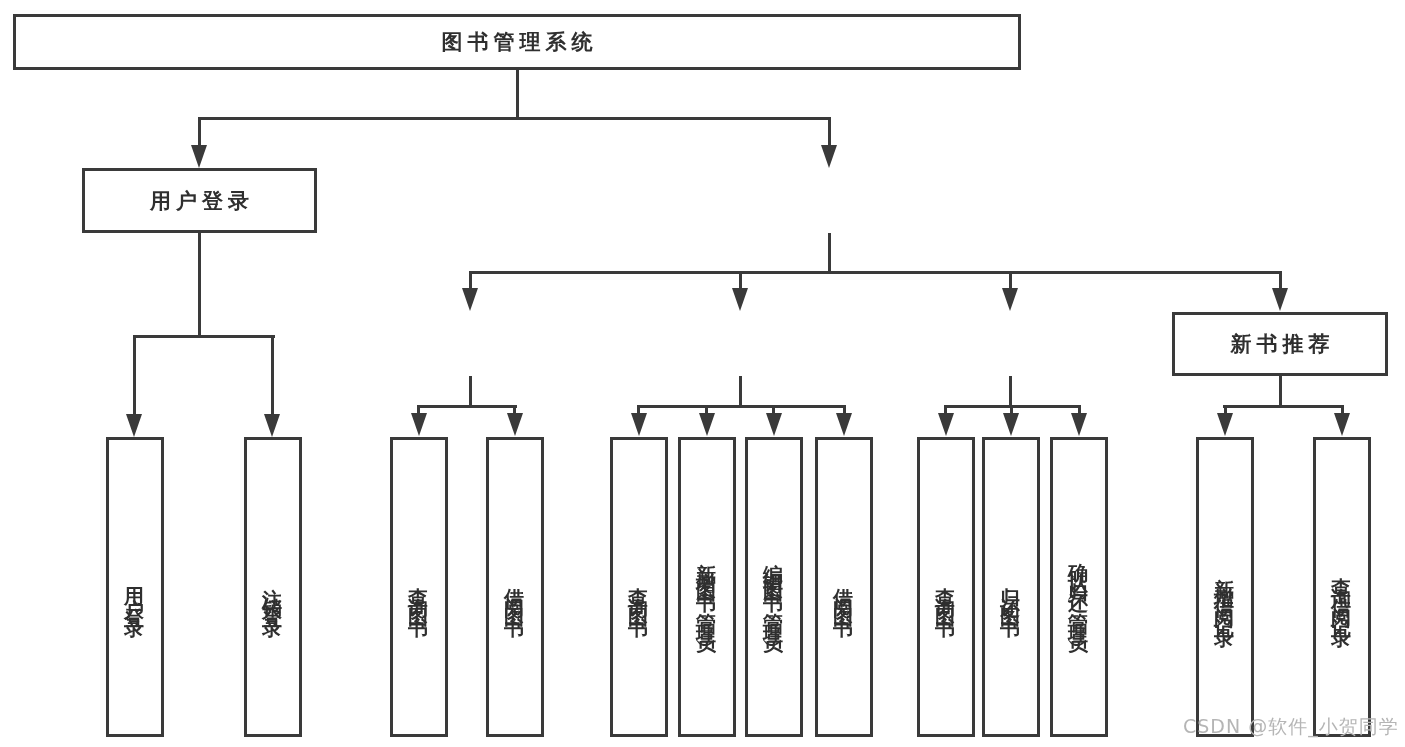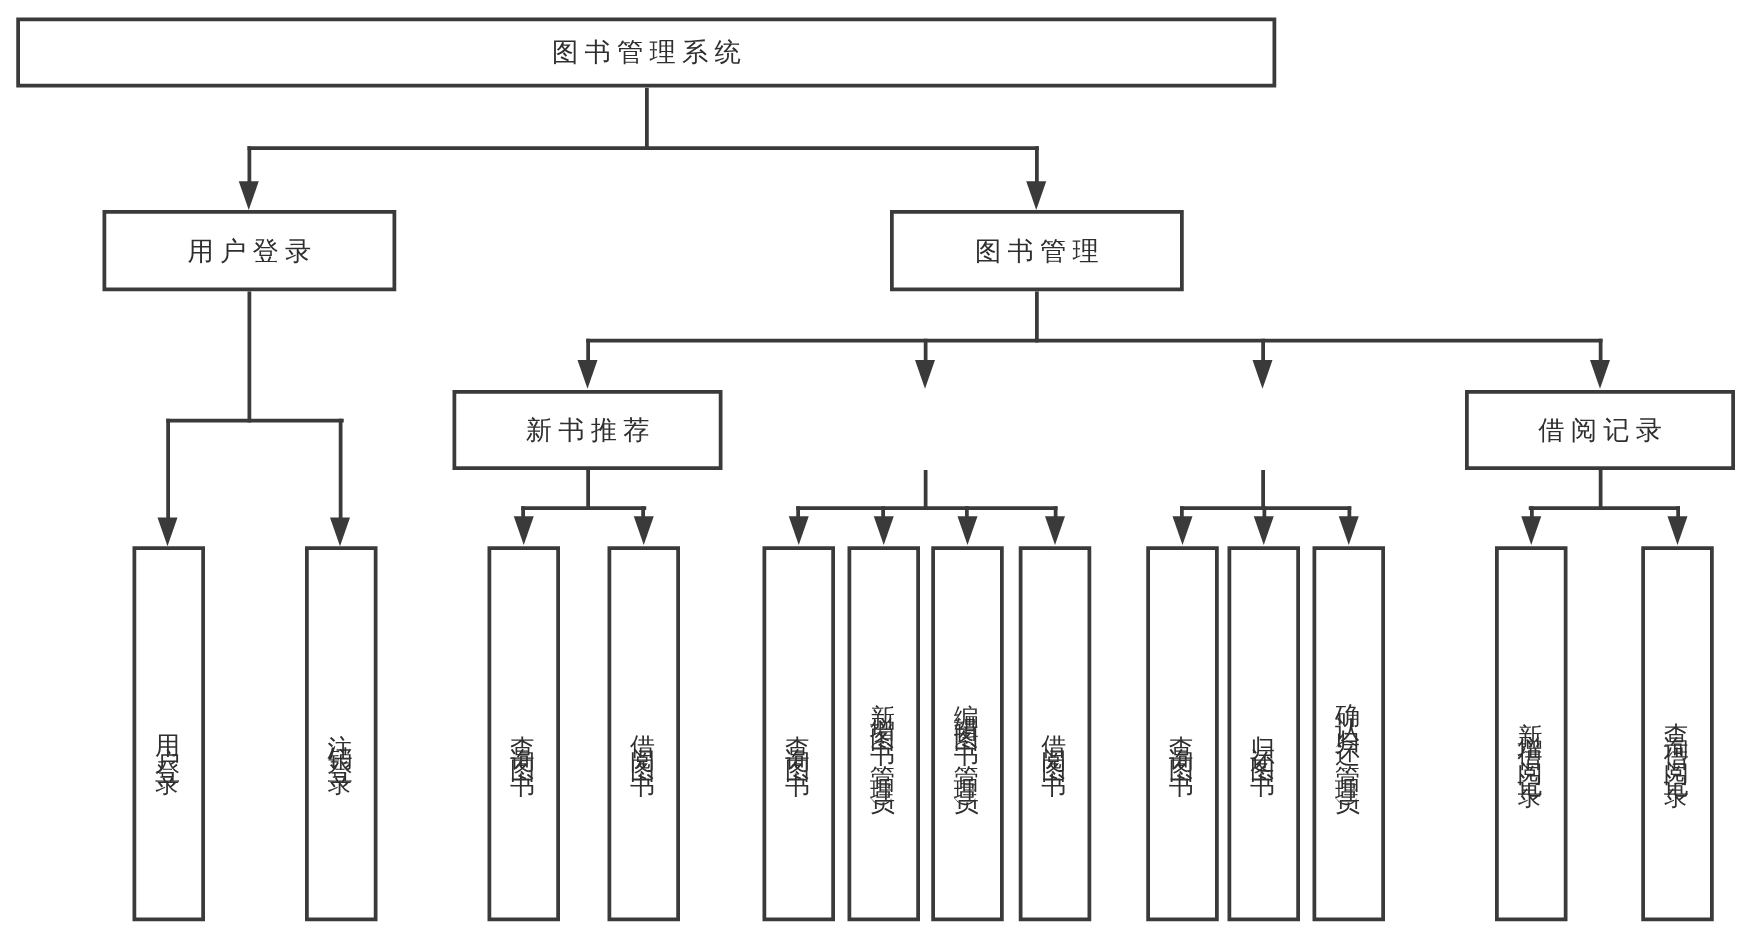--- a/index.html
+++ b/index.html
@@ -4,21 +4,21 @@
 <style>
   html,body{margin:0;padding:0;background:#ffffff;}
   .stage{
     position:relative;width:1405px;height:747px;background:#ffffff;
     font-family:"DejaVu Sans","Liberation Sans",sans-serif;
     color:#2f2f2f;overflow:hidden;
   }
   .box{
     position:absolute;border:3px solid #3a3a3a;background:#ffffff;
     display:flex;align-items:center;justify-content:center;
-    box-sizing:border-box;z-index:2;
+    box-sizing:border-box;z-index:2;font-weight:bold;
   }
   .box.h span{font-size:21px;letter-spacing:5px;text-indent:5px;white-space:nowrap;color:#2f2f2f;}
   .box.v span{
     writing-mode:vertical-rl;text-orientation:mixed;
     font-size:20px;letter-spacing:10px;padding-top:10px;
     white-space:nowrap;color:#2f2f2f;
   }
   .line{position:absolute;background:#3a3a3a;z-index:1;}
   .ah{
     position:absolute;width:0;height:0;z-index:1;
@@ -42,47 +42,41 @@
   <div class="line" style="left:516px;top:70px;width:3px;height:50px"></div>
   <div class="line" style="left:198px;top:117px;width:633px;height:3px"></div>
   <div class="line" style="left:198px;top:117px;width:3px;height:30px"></div>
   <div class="ah" style="left:191px;top:145px"></div>
   <div class="line" style="left:828px;top:117px;width:3px;height:30px"></div>
   <div class="ah" style="left:821px;top:145px"></div>
 
   <div class="box h" style="left:82px;top:168px;width:235px;height:65px">
     <span>用户登录</span>
   </div>
-  <div class="box h" style="left:712px;top:168px;width:235px;height:65px">
-    <span>图书管理</span>
-  </div>
 
   <div class="line" style="left:198px;top:233px;width:3px;height:105px"></div>
   <div class="line" style="left:133px;top:335px;width:142px;height:3px"></div>
   <div class="line" style="left:133px;top:335px;width:3px;height:81px"></div>
   <div class="ah" style="left:126px;top:414px"></div>
   <div class="line" style="left:271px;top:335px;width:3px;height:81px"></div>
   <div class="ah" style="left:264px;top:414px"></div>
 
   <div class="line" style="left:828px;top:233px;width:3px;height:41px"></div>
   <div class="line" style="left:469px;top:271px;width:813px;height:3px"></div>
   <div class="line" style="left:469px;top:271px;width:3px;height:20px"></div>
   <div class="ah" style="left:462px;top:288px"></div>
   <div class="line" style="left:739px;top:271px;width:3px;height:20px"></div>
   <div class="ah" style="left:732px;top:288px"></div>
   <div class="line" style="left:1009px;top:271px;width:3px;height:20px"></div>
   <div class="ah" style="left:1002px;top:288px"></div>
   <div class="line" style="left:1279px;top:271px;width:3px;height:20px"></div>
   <div class="ah" style="left:1272px;top:288px"></div>
 
-  <div class="box h" style="left:362px;top:312px;width:216px;height:64px">
+  <div class="box h" style="left:1172px;top:312px;width:216px;height:64px">
     <span>新书推荐</span>
-  </div>
-  <div class="box h" style="left:1172px;top:312px;width:216px;height:64px">
-    <span>借阅记录</span>
   </div>
 
   <div class="line" style="left:469px;top:376px;width:3px;height:31px"></div>
   <div class="line" style="left:739px;top:376px;width:3px;height:31px"></div>
   <div class="line" style="left:1009px;top:376px;width:3px;height:31px"></div>
   <div class="line" style="left:1279px;top:376px;width:3px;height:31px"></div>
 
   <div class="line" style="left:417px;top:405px;width:100px;height:3px"></div>
   <div class="line" style="left:637px;top:405px;width:209px;height:3px"></div>
   <div class="line" style="left:944px;top:405px;width:137px;height:3px"></div>
@@ -151,14 +145,15 @@
     <span>确认归还（管理员）</span>
   </div>
 
   <div class="box v" style="left:1196px;top:437px;width:58px;height:300px">
     <span>新增借阅记录</span>
   </div>
   <div class="box v" style="left:1313px;top:437px;width:58px;height:300px">
     <span>查询借阅记录</span>
   </div>
 
+  <div class="wm">CSDN @软件_小贺同学</div>
 
 </div>
 
 </body></html>

